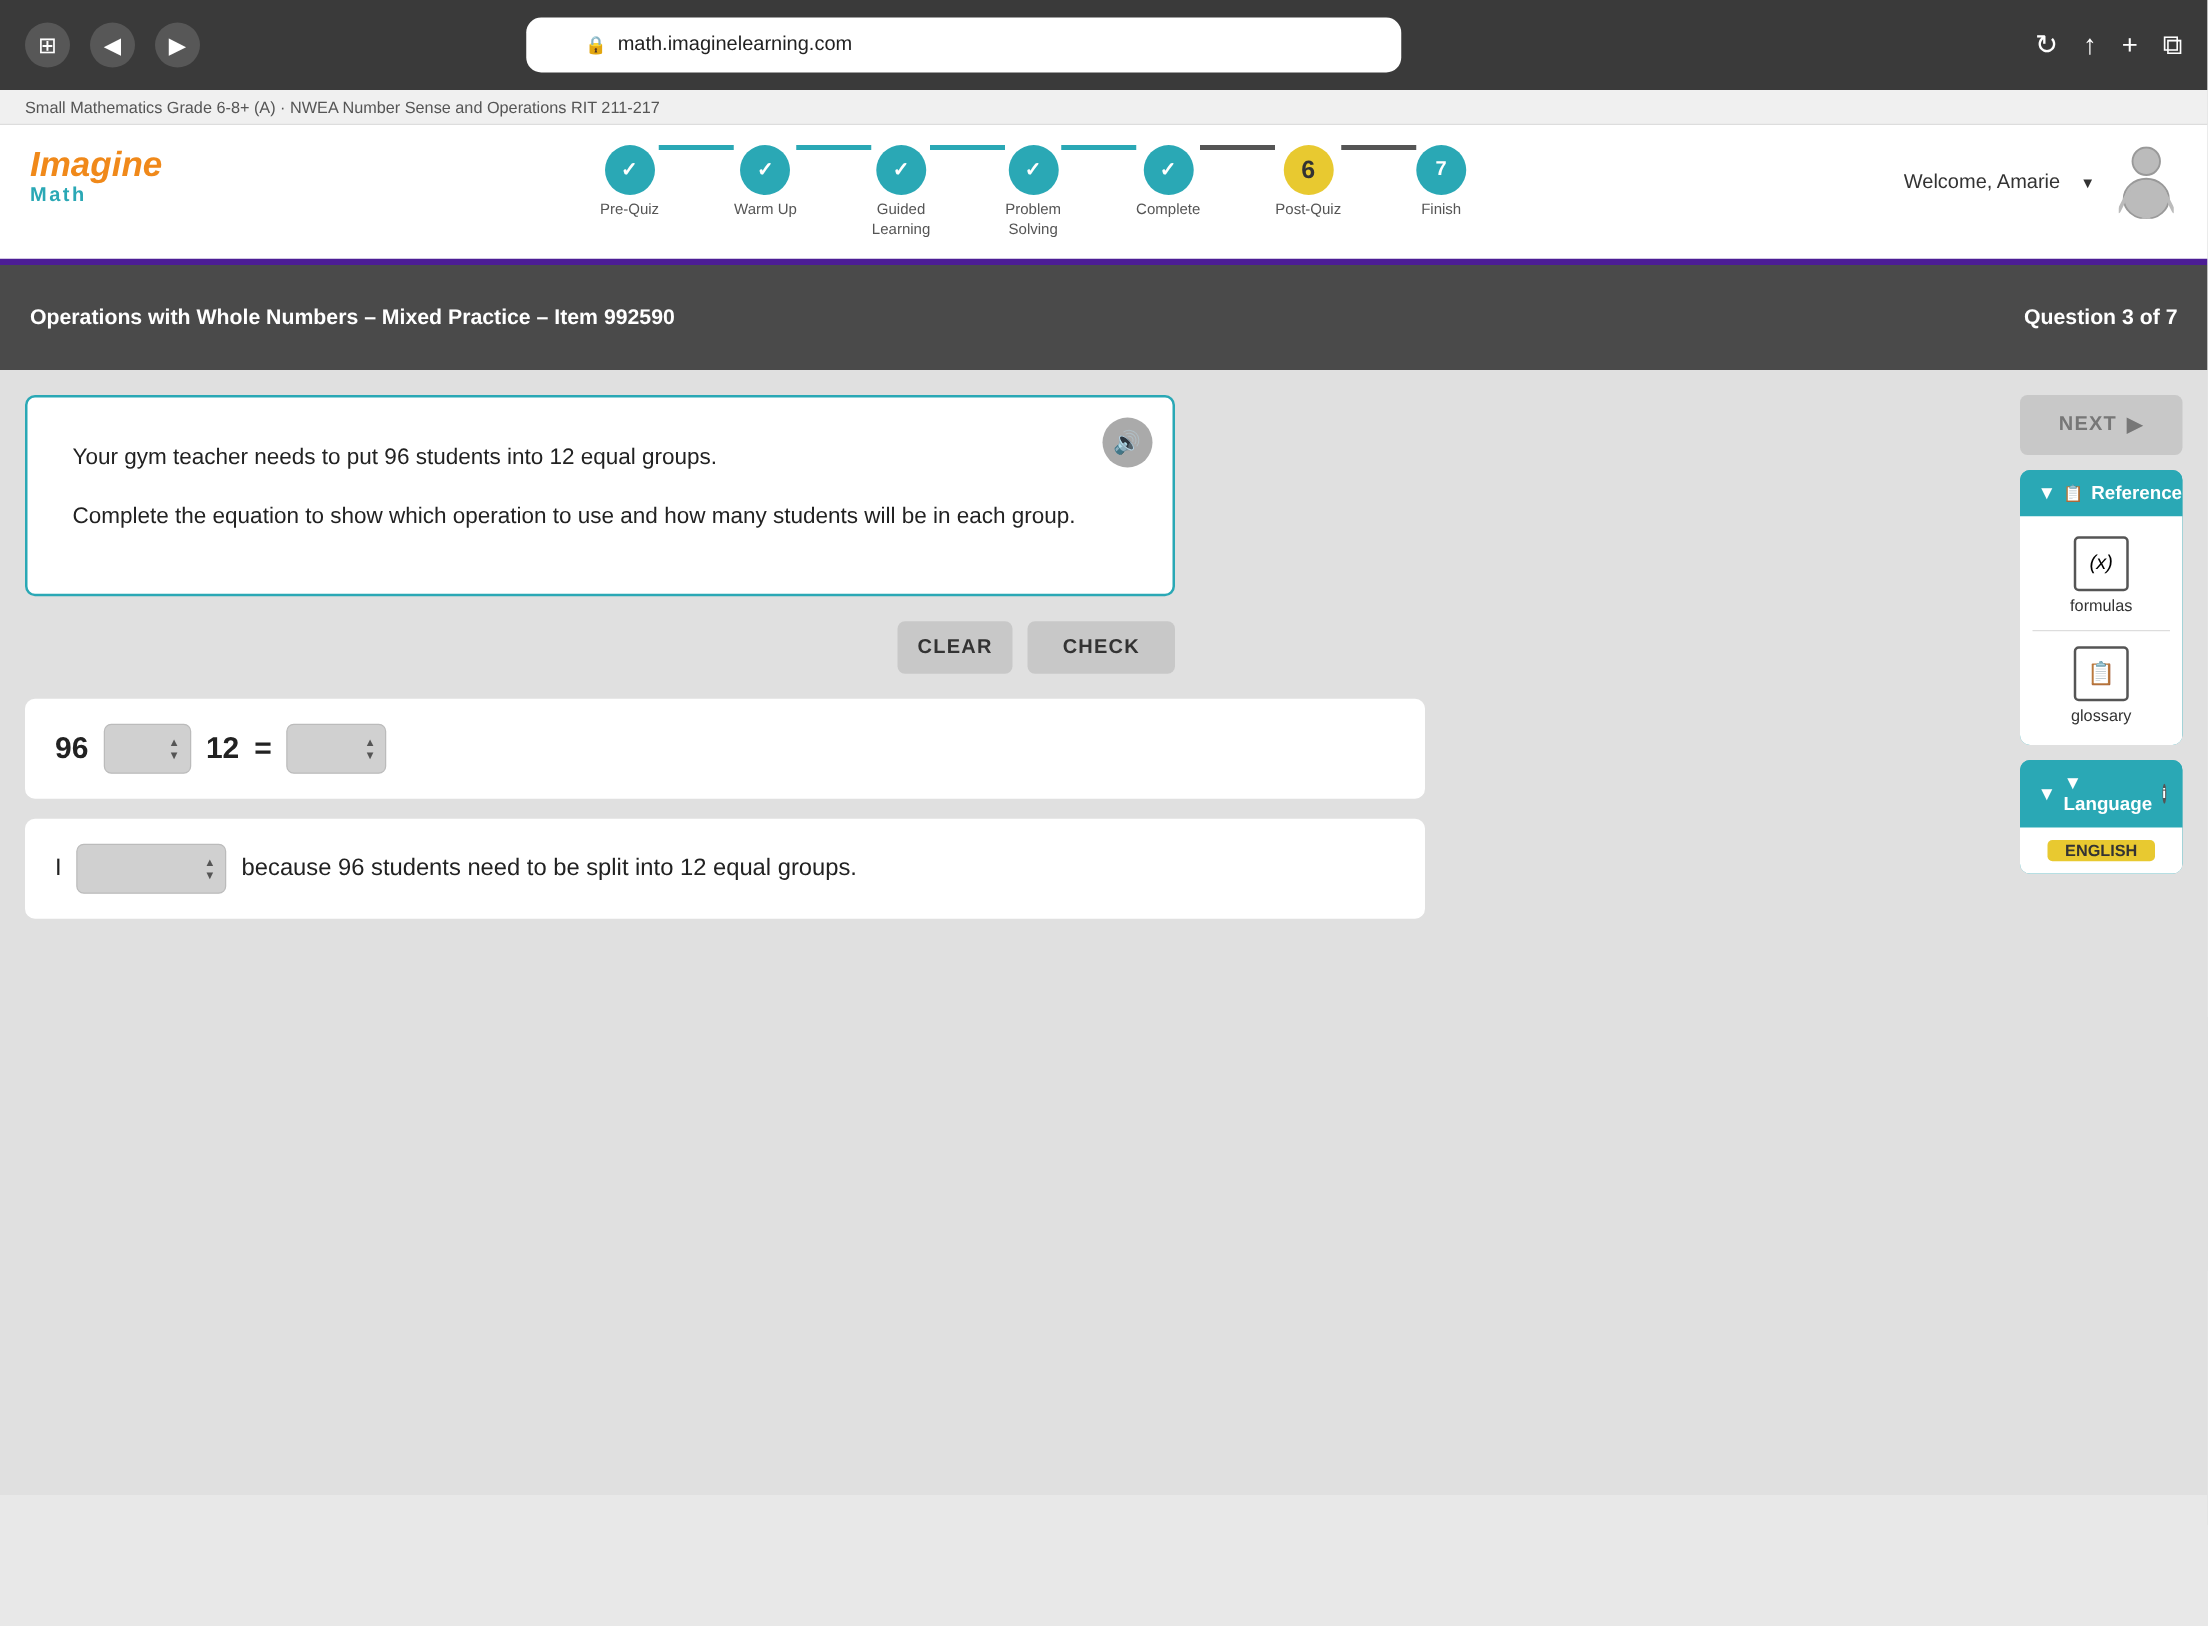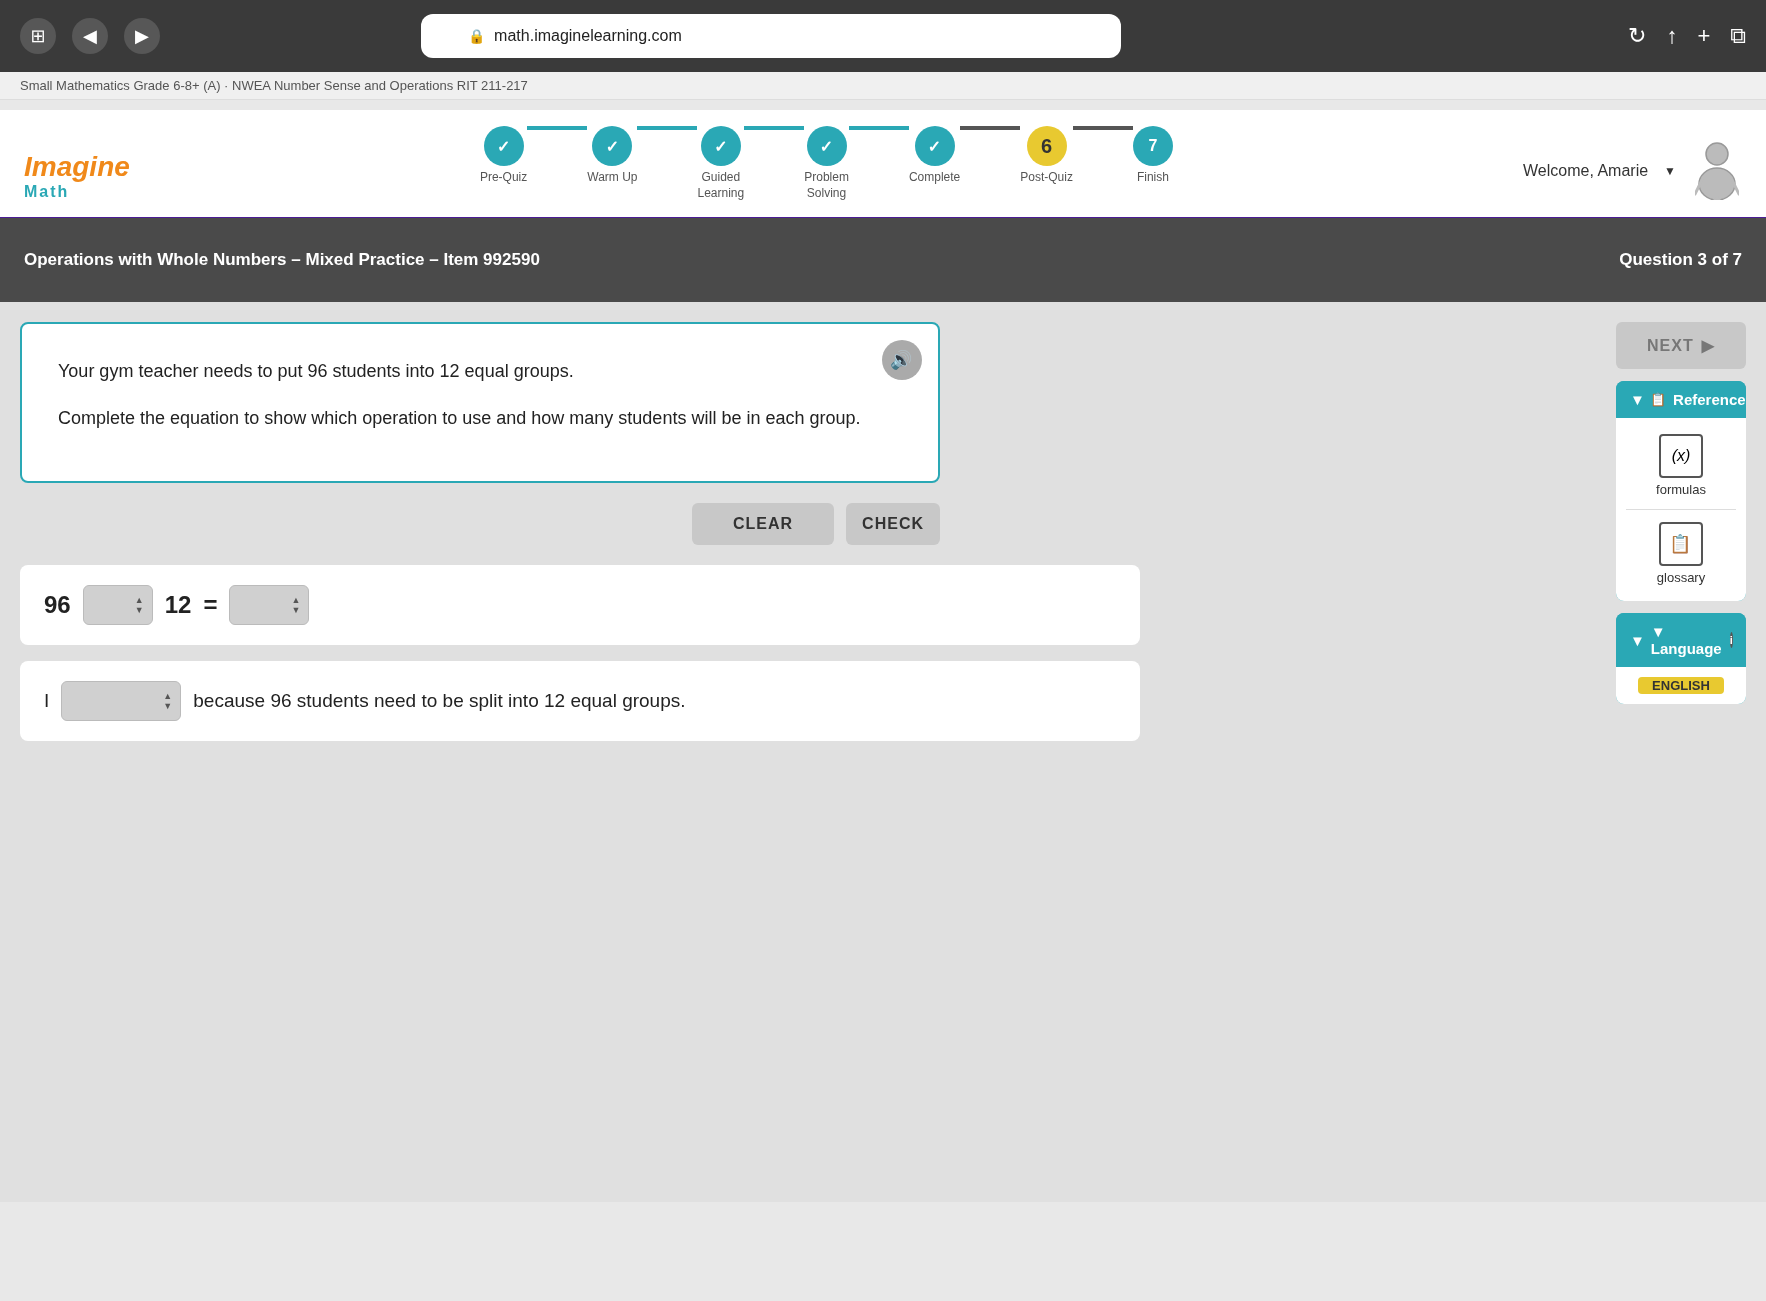--- a/index.html
+++ b/index.html
@@ -51,24 +51,23 @@
       padding: 6px 20px;
       font-size: 13px;
       color: #555;
     }
 
     
     .app-header {
       background: white;
       padding: 16px 24px;
       display: flex;
-      align-items: flex-end;
-      border-bottom: 1px solid #4c1d95;
+      align-items: flex-start;
+      border-bottom: 5px solid #4c1d95;
       position: relative;
-      margin-top: 10px;
     }
     .logo-area { display: flex; flex-direction: column; }
     .logo-imagine { color: #f0891a; font-size: 28px; font-weight: 700; font-style: italic; }
     .logo-math { color: #2aa8b5; font-size: 16px; font-weight: 700; letter-spacing: 2px; }
 
     
     .progress-nav {
       flex: 1;
       display: flex;
       justify-content: center;
@@ -184,33 +183,33 @@
       display: flex;
       justify-content: flex-end;
       gap: 12px;
       margin: 20px 0;
       max-width: 920px;
     }
     .btn-clear {
       background: #c8c8c8;
       color: #333;
       border: none;
-      padding: 12px 41px;
+      padding: 12px 16px;
       font-size: 16px;
       font-weight: 600;
       border-radius: 6px;
       cursor: pointer;
       letter-spacing: 1px;
       text-align: center;
     }
     .btn-check {
       background: #c8c8c8;
       color: #333;
       border: none;
-      padding: 12px 16px;
+      padding: 12px 28px;
       font-size: 16px;
       font-weight: 600;
       border-radius: 6px;
       cursor: pointer;
       letter-spacing: 1px;
     }
 
     
     .equation-row {
       background: white;

